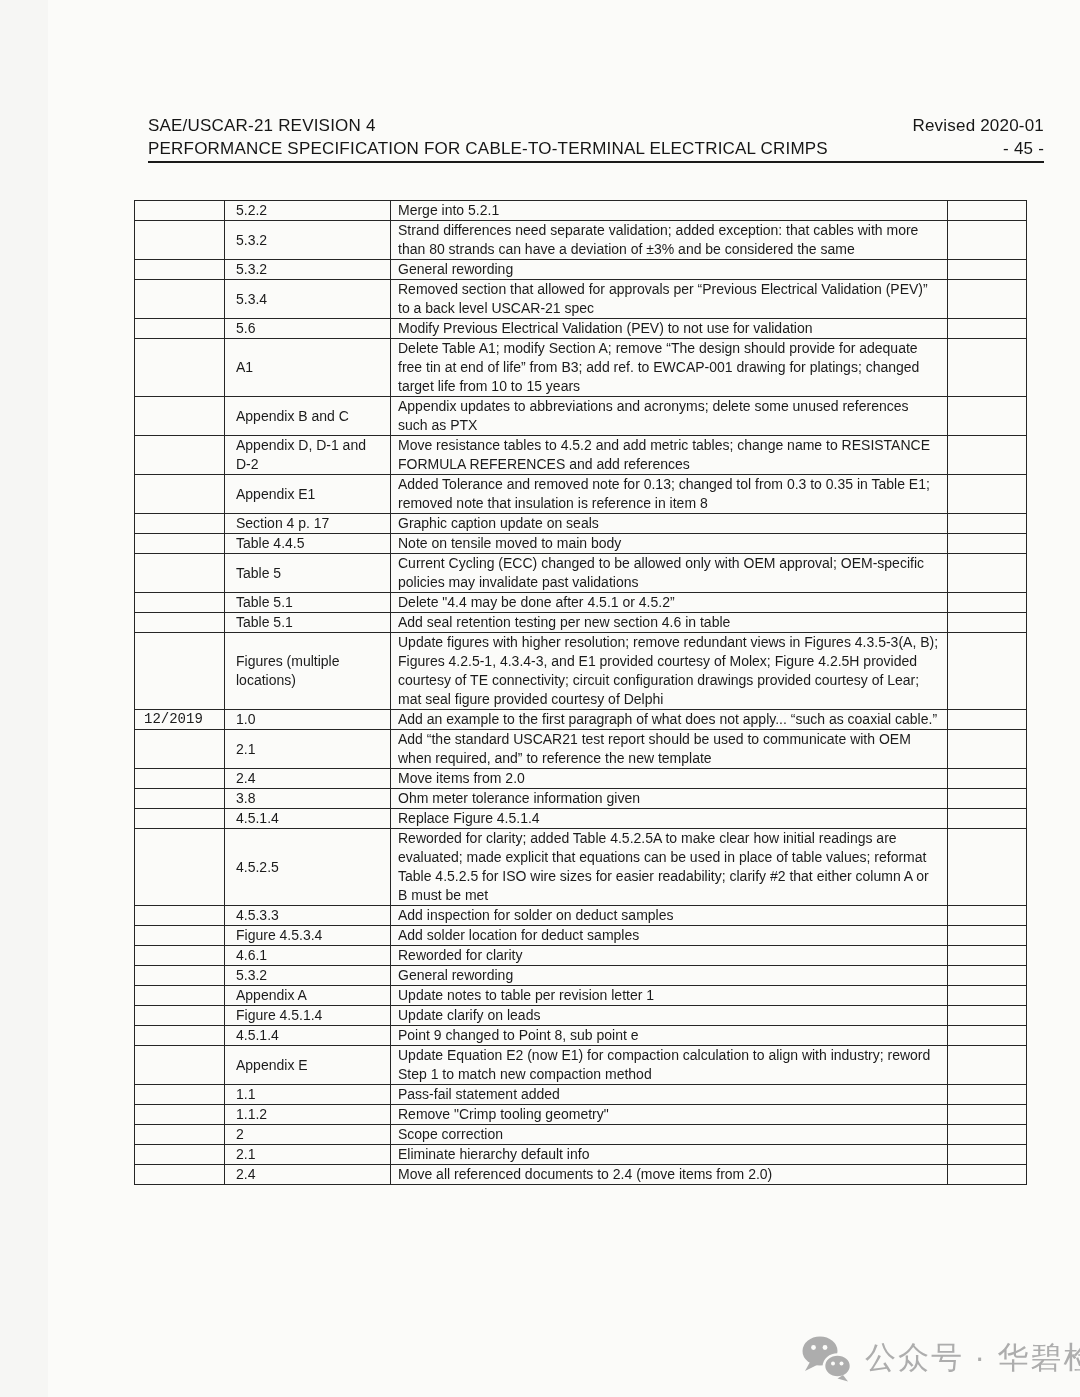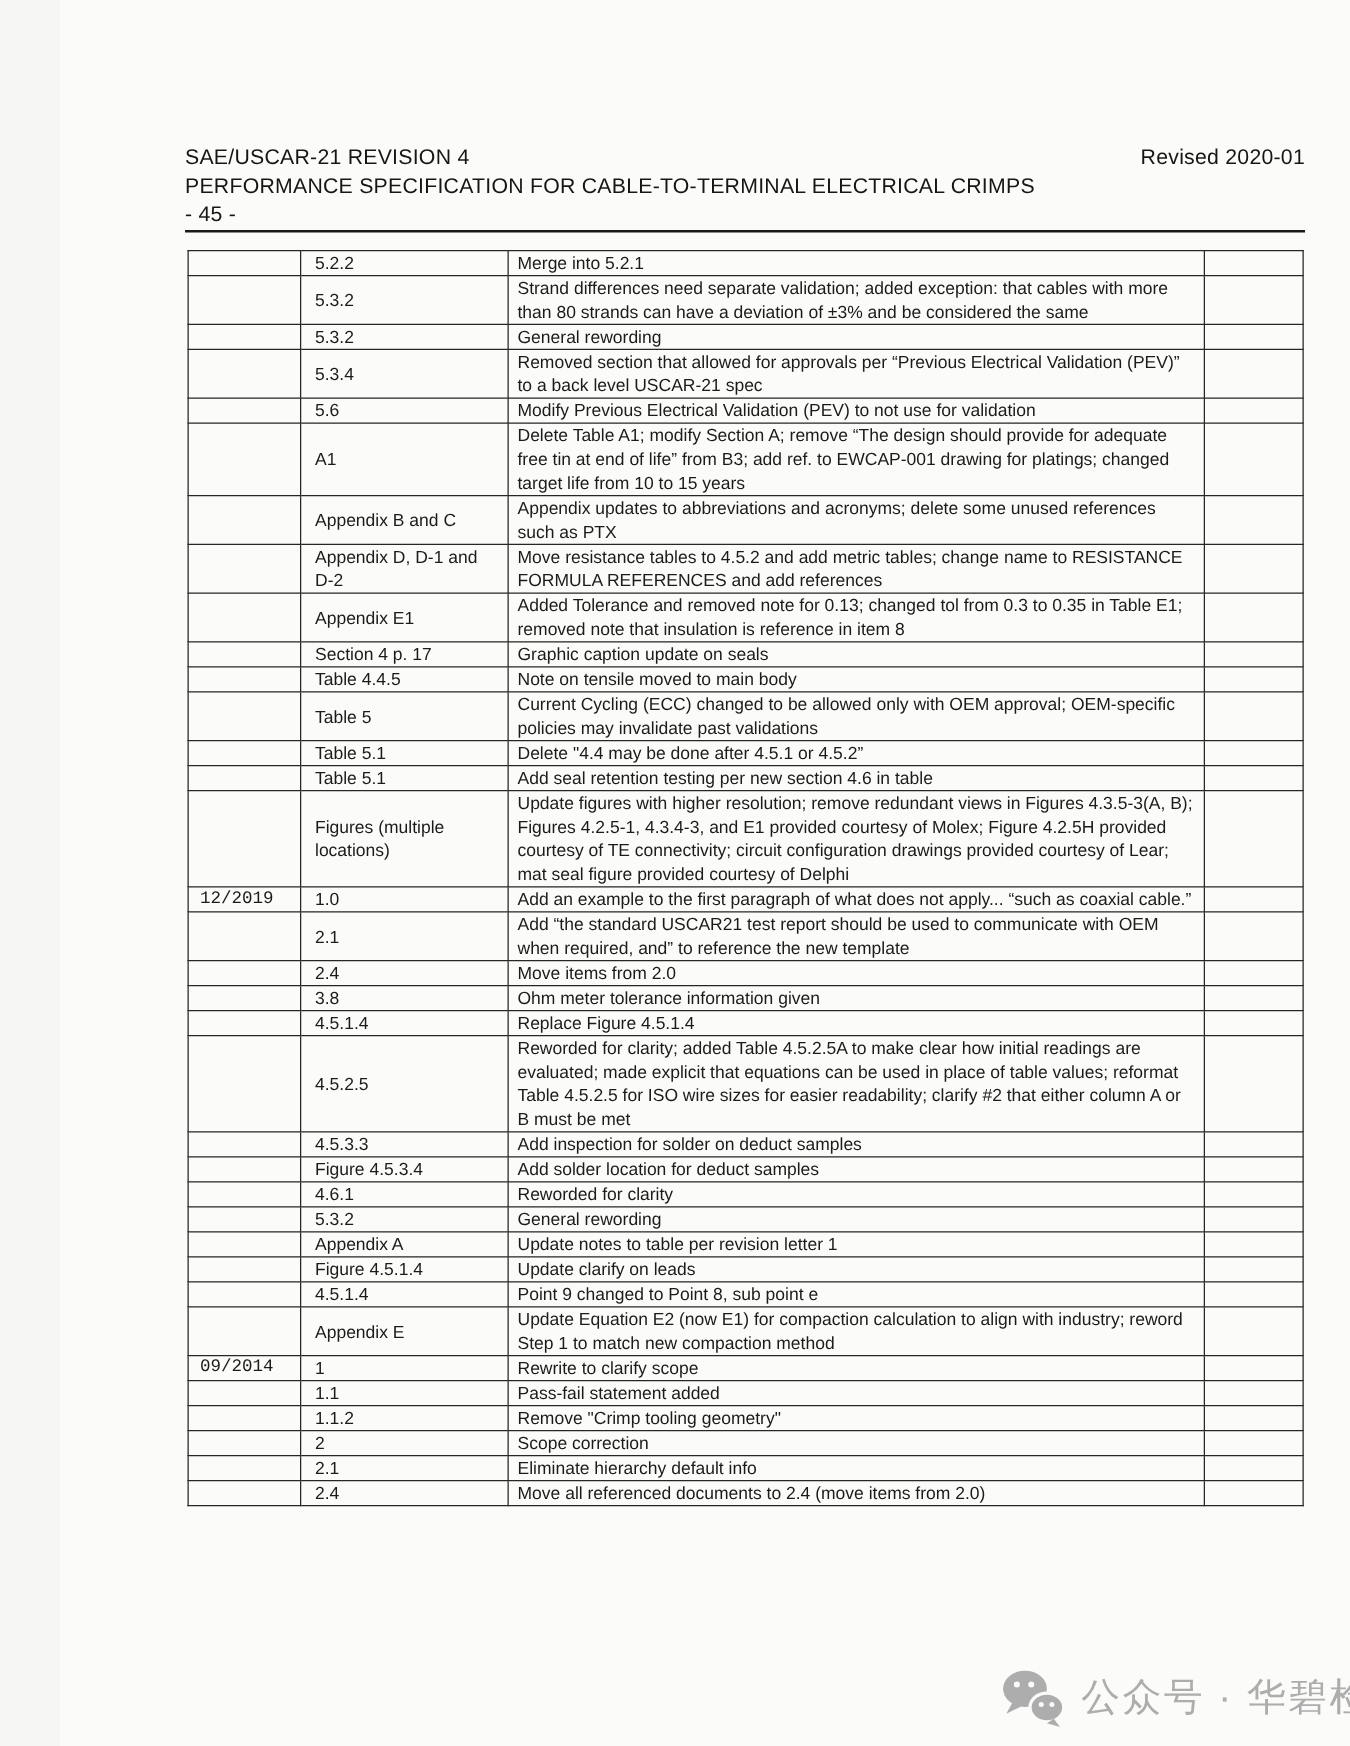--- a/index.html
+++ b/index.html
@@ -26,26 +26,25 @@
     justify-content: space-between;
     align-items: baseline;
     font-size: 17px;
     line-height: 23px;
     letter-spacing: 0.2px;
     color: #161616;
   }
   .hrow2 {
     border-bottom: 2.5px solid #1a1a1a;
     padding-bottom: 1px;
-    flex-direction: column;
   }
   
   .rev-table {
     position: absolute;
-    left: 102px;
+    left: 86px;
     top: 200px;
     width: 892px;
     border-collapse: collapse;
     table-layout: fixed;
   }
   .rev-table td {
     border: 1.6px solid #262626;
     font-size: 14px;
     line-height: 19px;
     vertical-align: middle;
@@ -263,26 +262,20 @@
         <tr>
           <td class="col-date"></td>
           <td class="col-section">4.5.1.4</td>
           <td class="col-description">Point 9 changed to Point 8, sub point e</td>
           <td class="col-remarks"></td>
         </tr>
         <tr>
           <td class="col-date"></td>
           <td class="col-section">Appendix E</td>
           <td class="col-description">Update Equation E2 (now E1) for compaction calculation to align with industry; reword Step 1 to match new compaction method</td>
-          <td class="col-remarks"></td>
-        </tr>
-        <tr>
-          <td class="col-date">09/2014</td>
-          <td class="col-section">1</td>
-          <td class="col-description">Rewrite to clarify scope</td>
           <td class="col-remarks"></td>
         </tr>
         <tr>
           <td class="col-date"></td>
           <td class="col-section">1.1</td>
           <td class="col-description">Pass-fail statement added</td>
           <td class="col-remarks"></td>
         </tr>
         <tr>
           <td class="col-date"></td>

